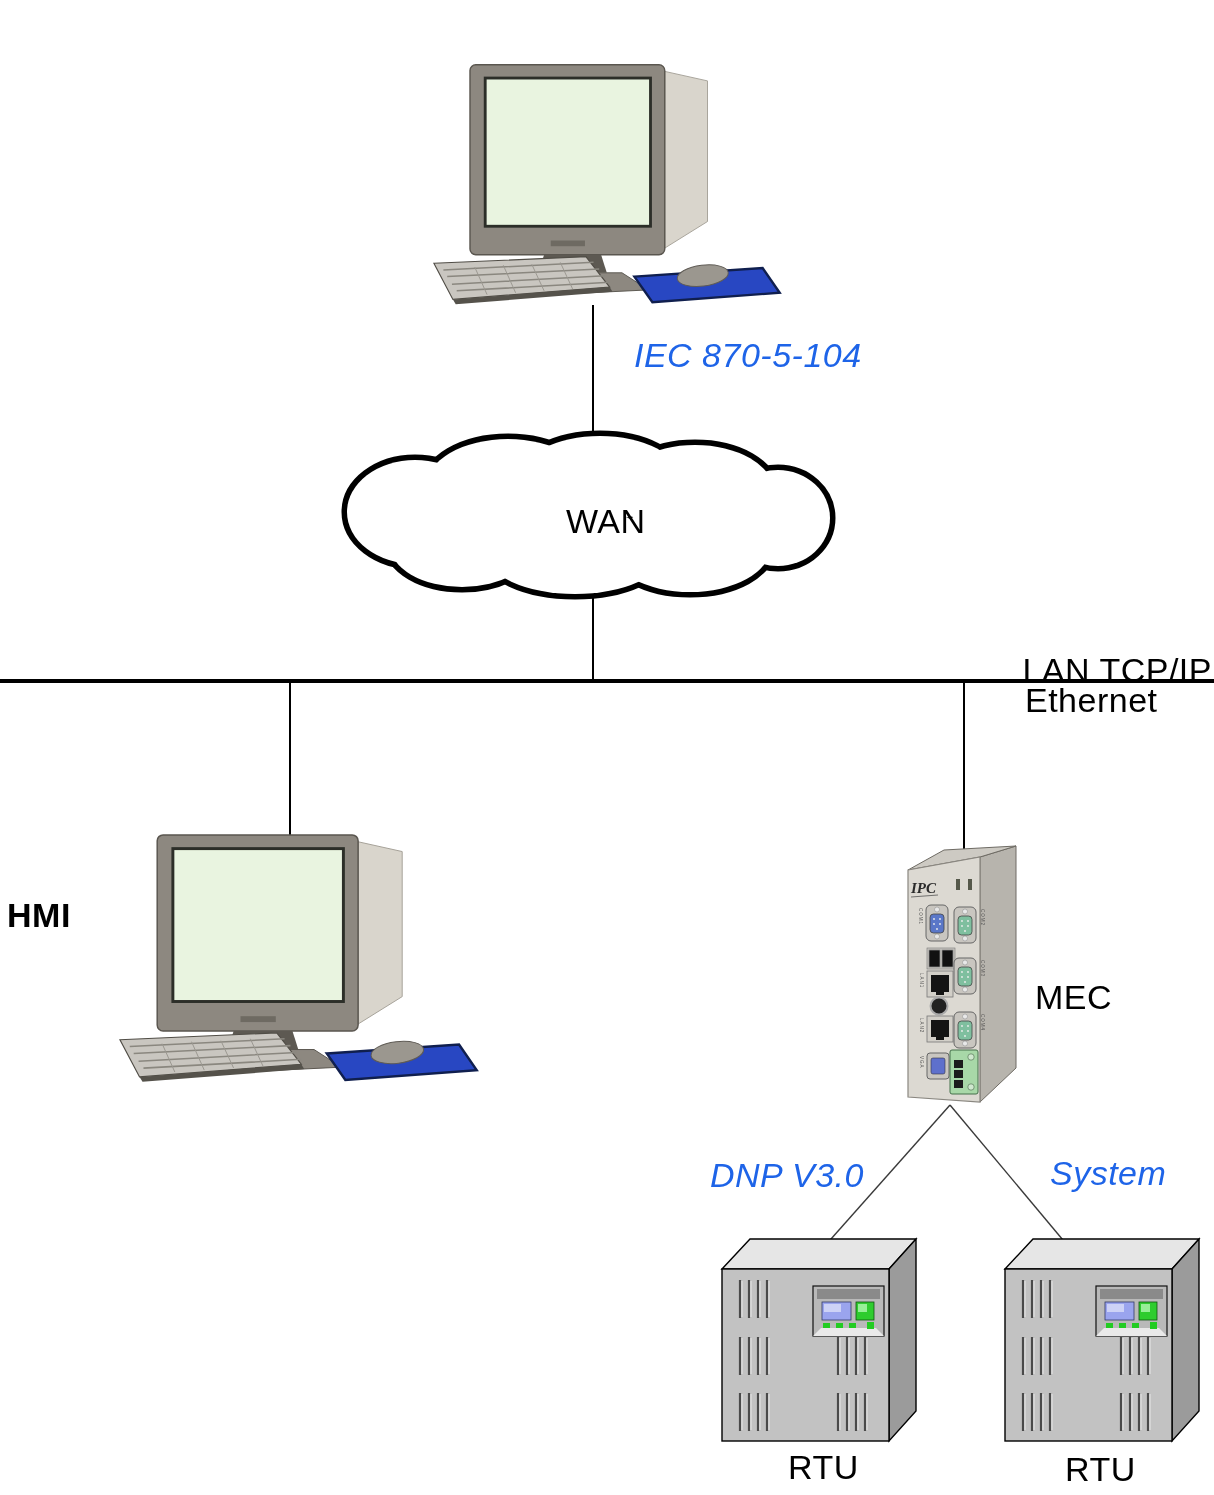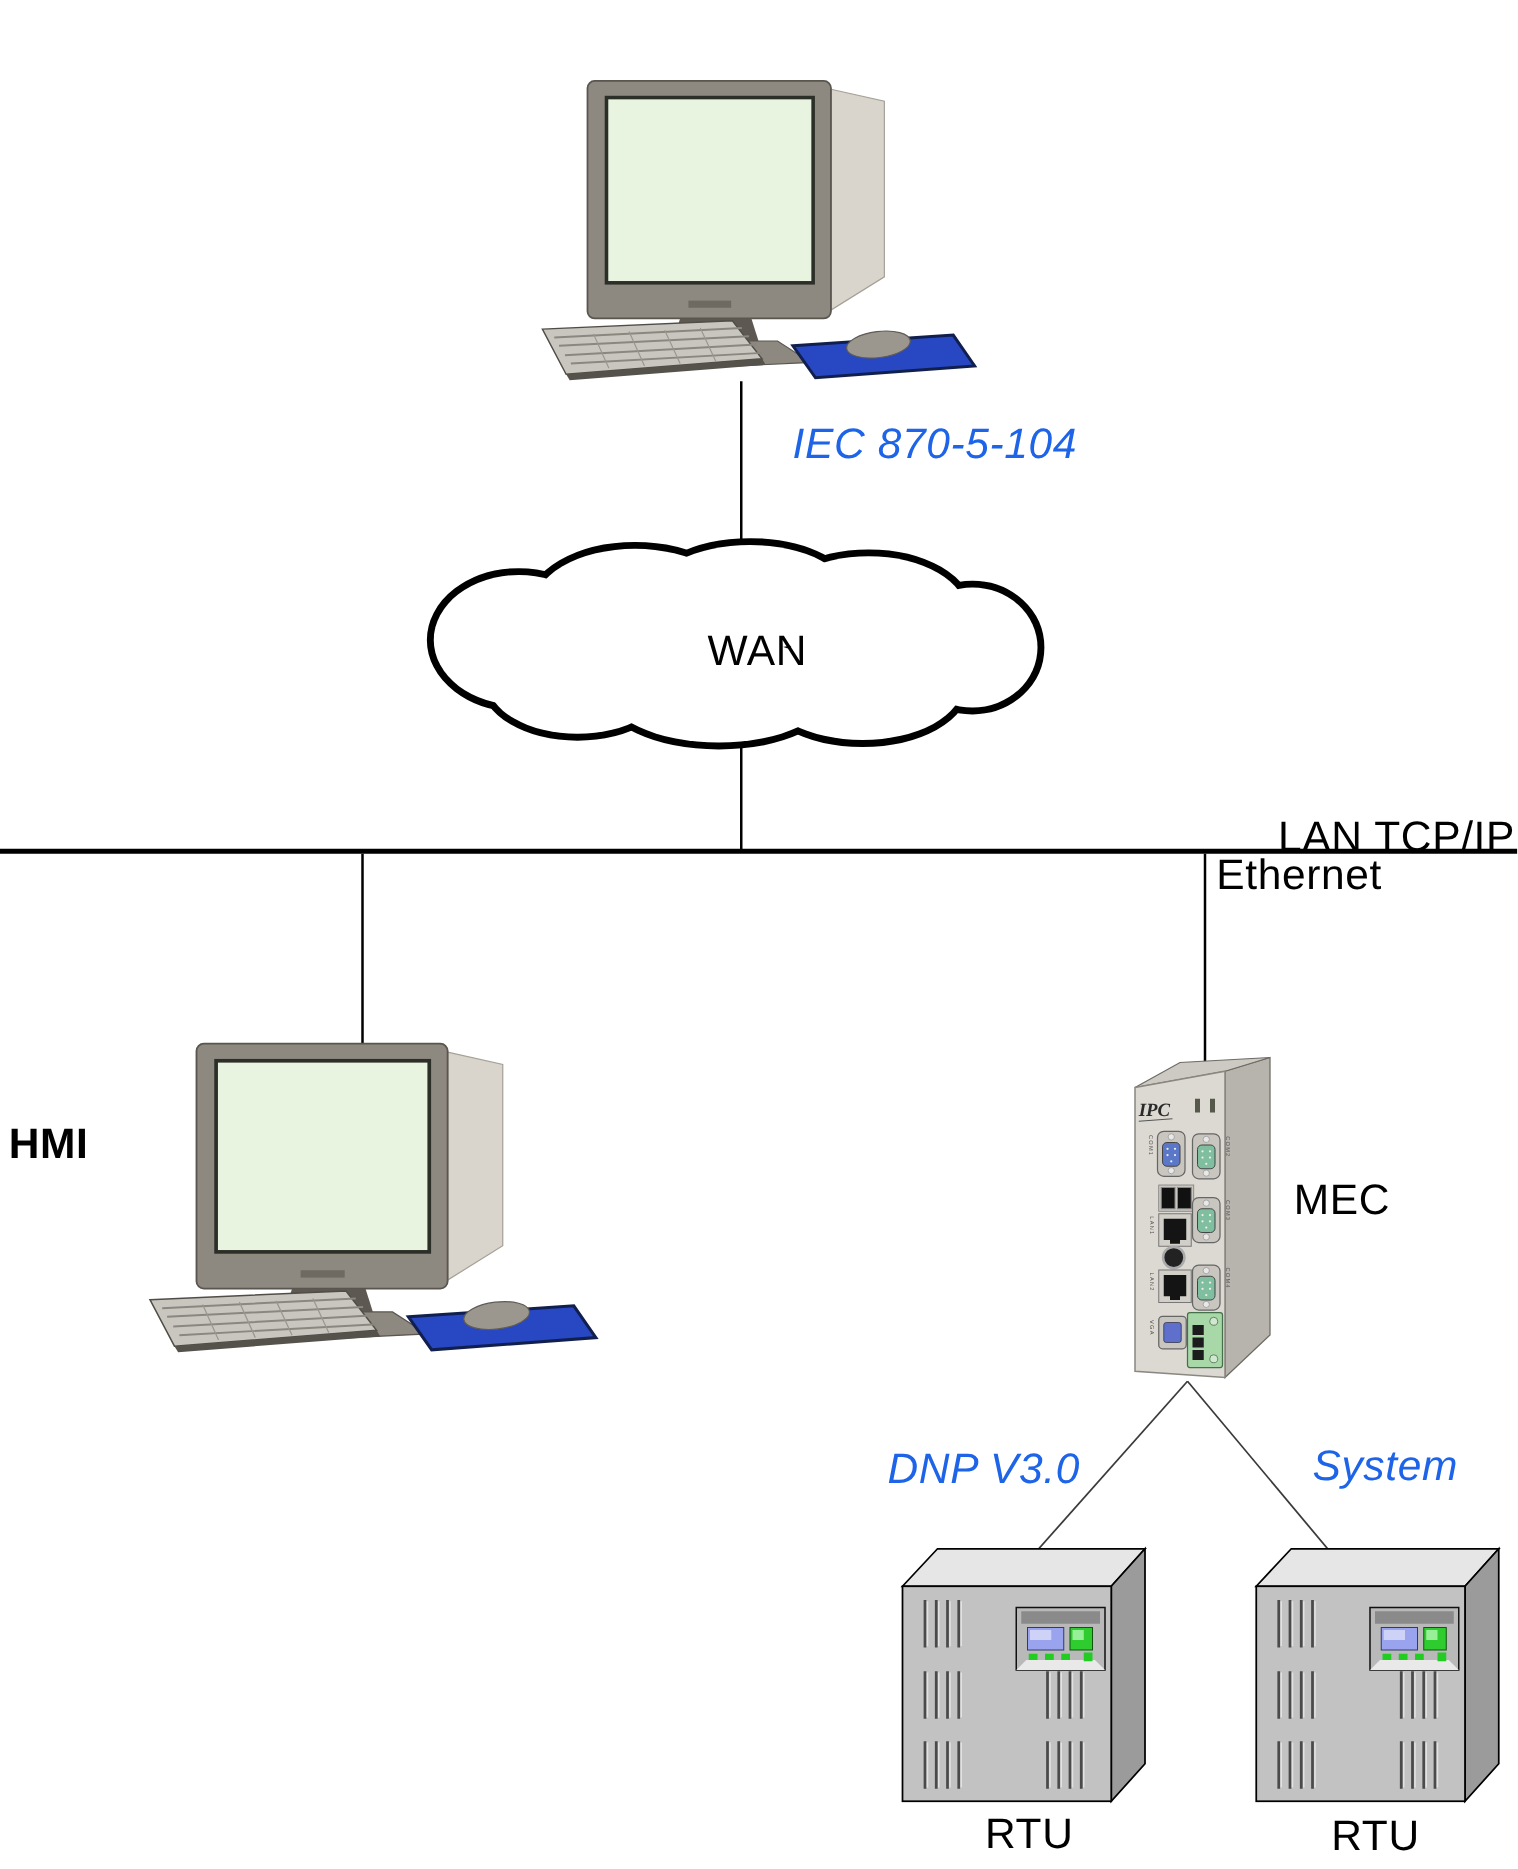--- a/index.html
+++ b/index.html
@@ -167,20 +167,20 @@
       </g>
     </g>
 
     <use href="#rtu" transform="translate(719,1236)"></use>
     <use href="#rtu" transform="translate(1002,1236)"></use>
   </svg>
 
   <div class="lbl blue" style="left:610px;top:338px;margin-left:24px;">IEC 870-5-104</div>
   <div class="lbl" style="left:566px;top:488px;margin-top:16px;">WAN</div>
   <div class="lbl" style="right:2px;top:653px;">LAN TCP/IP</div>
-  <div class="lbl" style="left:973px;top:683px;">Ethernet</div>
+  <div class="lbl" style="left:1025px;top:683px;">Ethernet</div>
   <div class="lbl" style="left:7px;top:898px;font-weight:bold;">HMI</div>
-  <div class="lbl" style="left:1035px;top:943px;text-align:center;">MEC</div>
+  <div class="lbl" style="left:1035px;top:980px;text-align:center;">MEC</div>
   <div class="lbl blue" style="left:710px;top:1158px;">DNP V3.0</div>
   <div class="lbl blue" style="left:1050px;top:1156px;">System</div>
   <div class="lbl" style="left:788px;top:1450px;">RTU</div>
   <div class="lbl" style="left:1065px;top:1452px;">RTU</div>
 </div>
 
 </body></html>

